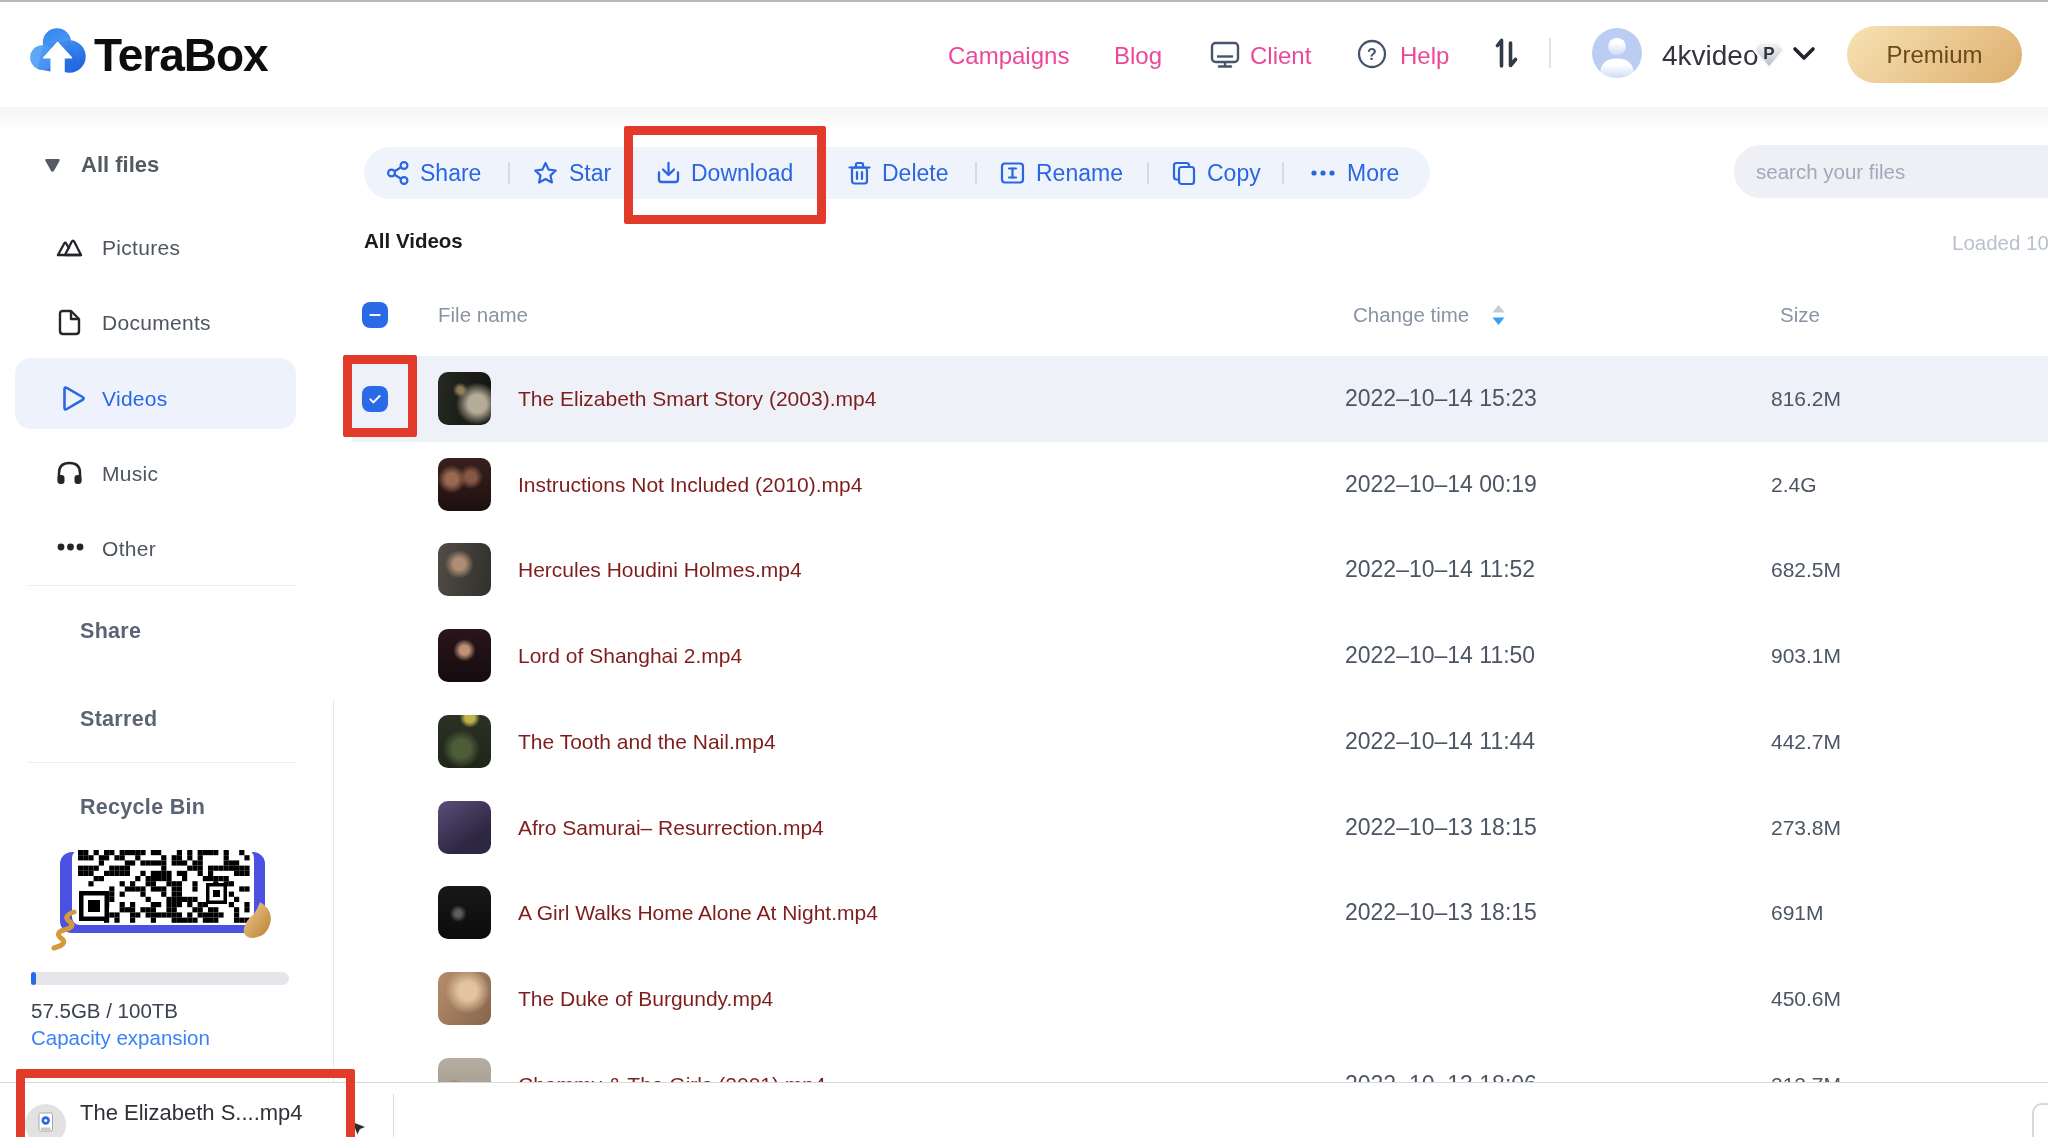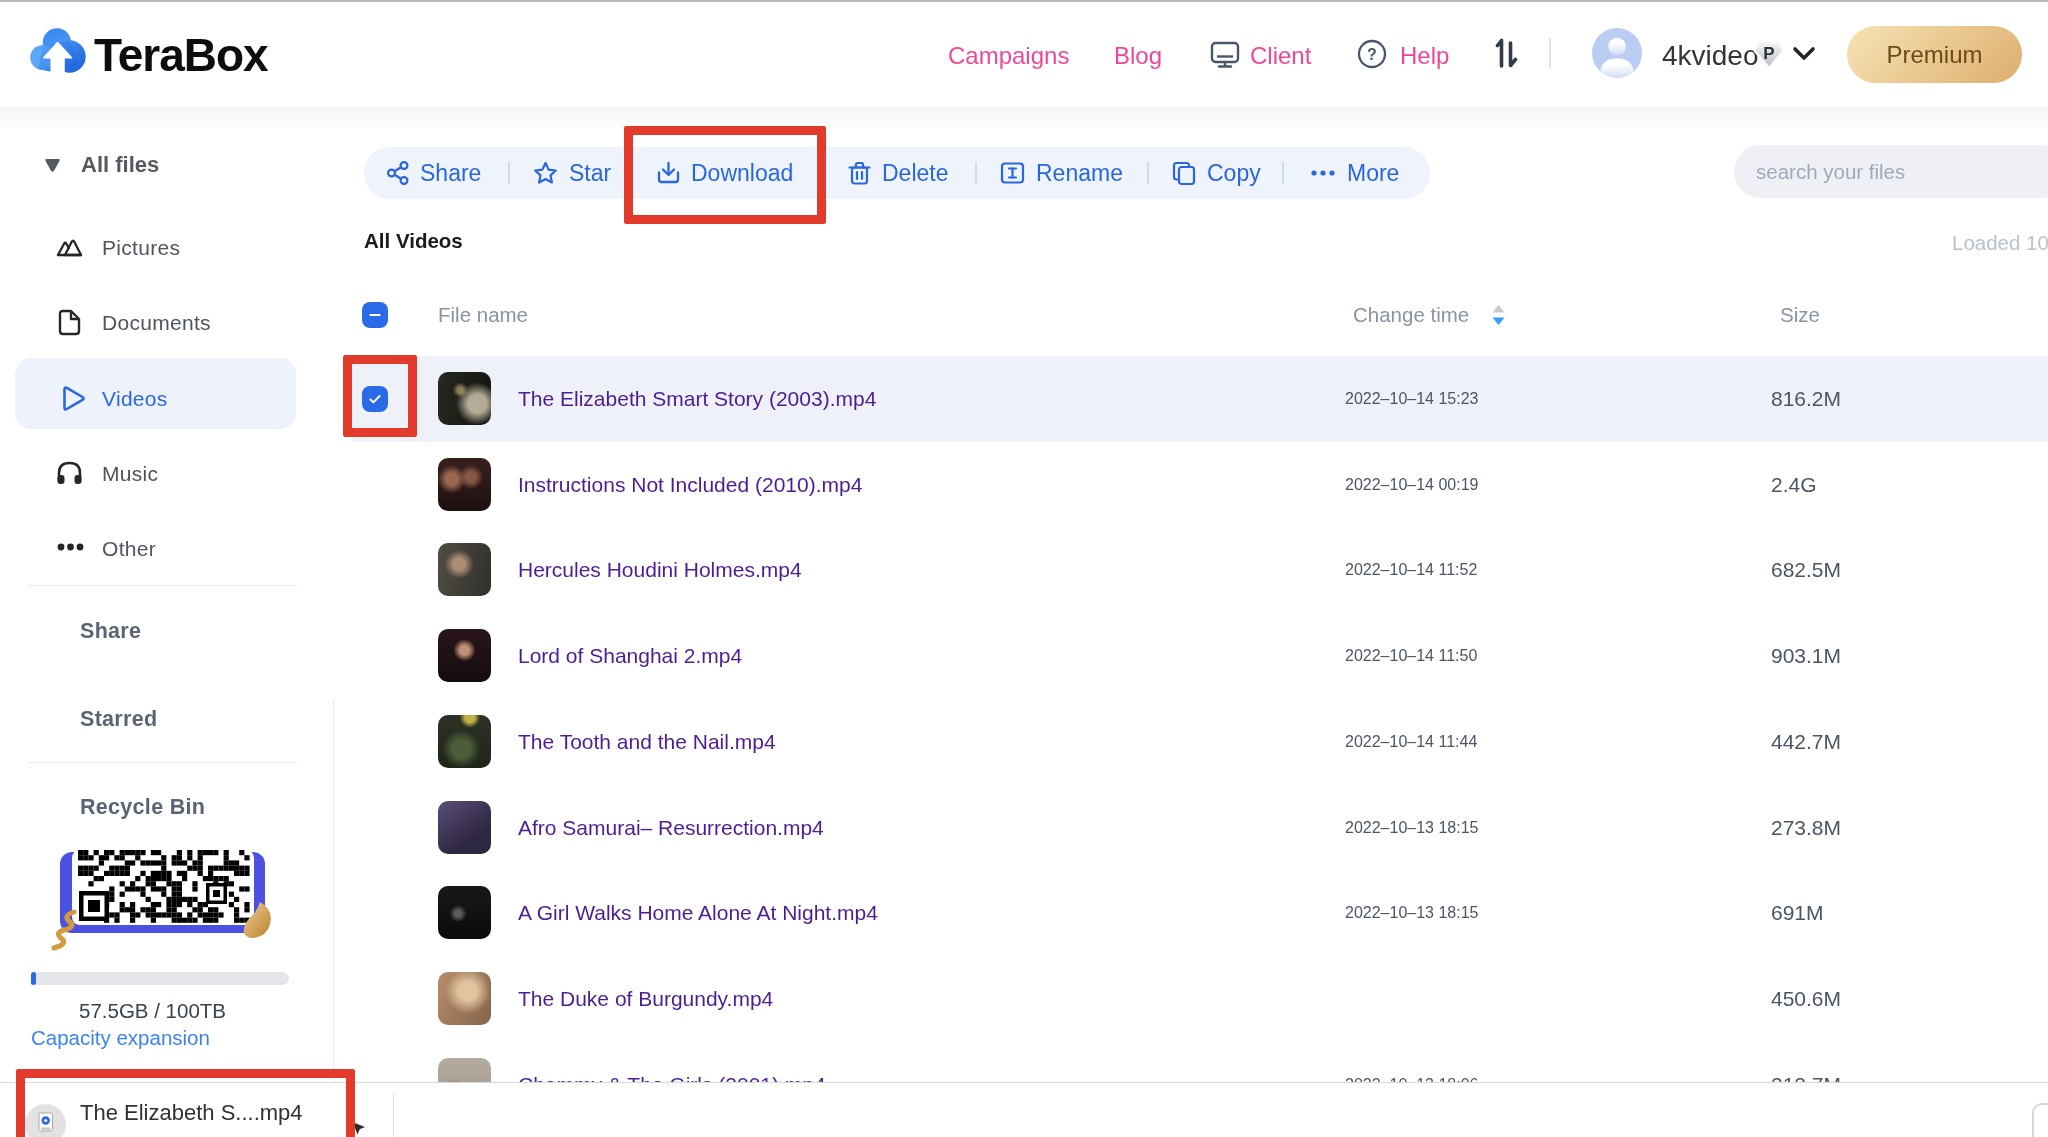--- a/index.html
+++ b/index.html
@@ -39,30 +39,30 @@
 #allvideos { position:absolute; left:364px; top:229px; font-size:20.5px; font-weight:700; color:#1a1b1e; }
 
 
 .thead { position:absolute; top:303px; font-size:20.5px; color:#8a93a3; }
 .cb { position:absolute; left:362px; width:26px; height:26px; border-radius:8px; background:#2a6ae6;
   display:flex; align-items:center; justify-content:center; }
 .row { position:absolute; left:352px; width:1696px; height:85.7px; }
 .row-sel { background:#eef1f8; }
 .row .cb { left:10px; top:30px; }
 .thumb { position:absolute; left:86px; top:16px; width:53px; height:53px; border-radius:10px; }
-.fname { position:absolute; left:166px; top:0; height:84px; line-height:85.7px; font-size:21px; color:#4c1d95; }
-.fdate { position:absolute; left:993px; top:0; height:86px; line-height:85.7px; font-size:16px; color:#4c5564; }
+.fname { position:absolute; left:166px; top:0; height:84px; line-height:85.7px; font-size:21px; color:#7f1d1d; }
+.fdate { position:absolute; left:993px; top:0; height:86px; line-height:85.7px; font-size:23px; color:#4c5564; }
 .fsize { position:absolute; left:1419px; top:0; height:85.7px; line-height:85.7px; font-size:21px; color:#4c5564; }
 
 
 #qrbanner { position:absolute; left:60px; top:852px; width:205px; height:81px; background:#4b51e0; border-radius:12px; }
 #qrpanel { position:absolute; left:72px; top:850px; width:182px; height:75px; background:#fff; border-radius:8px; }
 #pbar { position:absolute; left:31px; top:972px; width:258px; height:13px; border-radius:7px; background:#e4e6e9; }
 #pfill { position:absolute; left:0; top:0; width:5px; height:13px; border-radius:7px; background:#2a6ae6; }
-#quota { position:absolute; left:31px; top:999px; font-size:20.5px; color:#3a4350;margin-left:48px; }
+#quota { position:absolute; left:31px; top:999px; font-size:20.5px; color:#3a4350; }
 #expand { position:absolute; left:31px; top:1026px; font-size:20.5px; color:#3b82f6; }
 
 
 #bottombar { position:absolute; left:0; top:1082px; width:2048px; height:55px; background:#fff; border-top:1px solid #d9d9d9; }
 #dlcircle { position:absolute; left:25px; top:1104px; width:41px; height:41px; border-radius:50%; background:#e2e2e2; }
 #dlname { position:absolute; left:80px; top:1100px; font-size:22px; color:#2e3136; }
 #bdiv { position:absolute; left:393px; top:1094px; width:1px; height:43px; background:#dcdcdc; }
 #cornerbox { position:absolute; left:2032px; top:1103px; width:60px; height:60px; background:#fff; border:2px solid #d8d8d8; border-radius:10px; }
 
 

